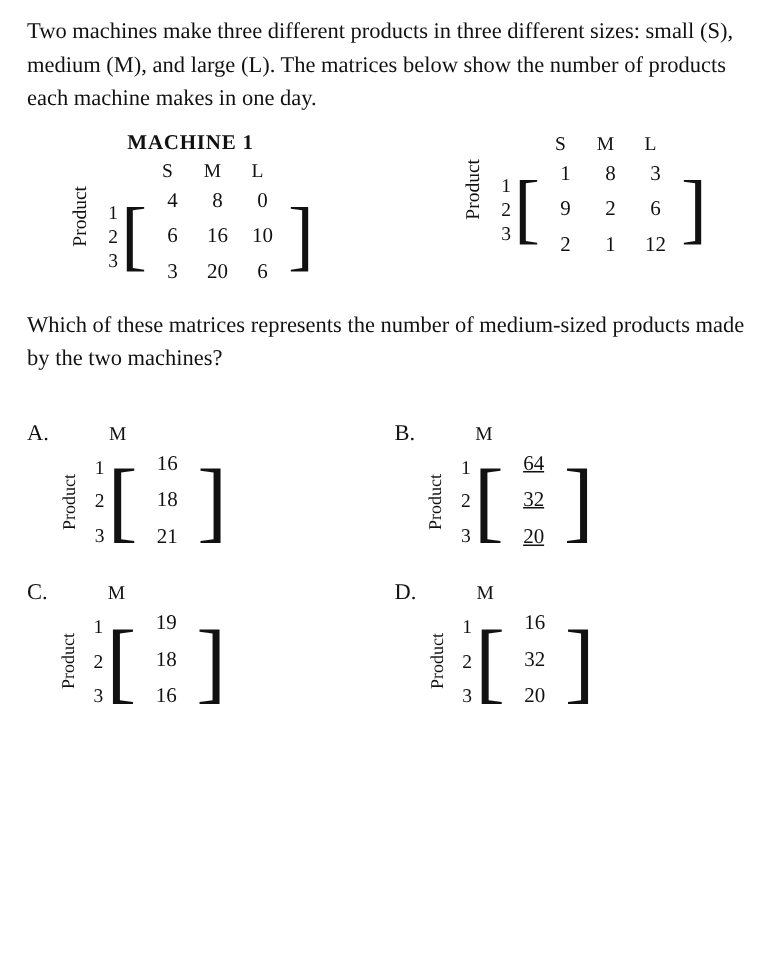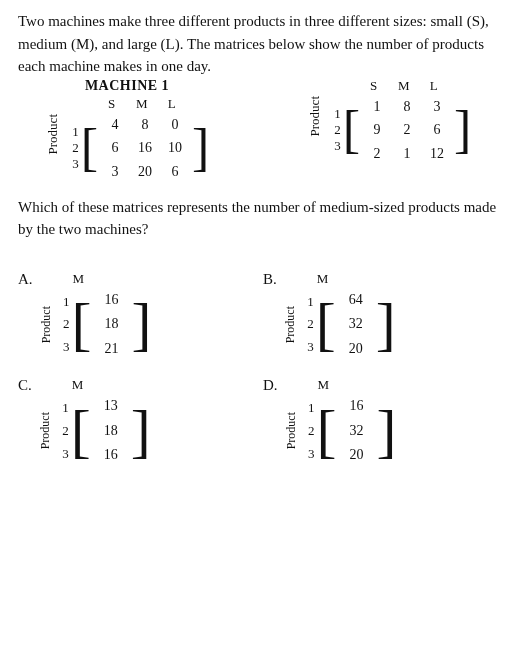--- a/index.html
+++ b/index.html
@@ -7,20 +7,21 @@
       background: #fff;
       font-family: 'Times New Roman', Times, serif;
       font-size: 15px;
       width: 516px;
       min-height: 647px;
       padding: 10px 18px 18px 18px;
       color: #111;
     }
     .intro-text {
       line-height: 1.5;
+      margin-bottom: 10px;
     }
     .matrices-section {
       display: flex;
       justify-content: space-around;
       align-items: flex-start;
       margin-bottom: 12px;
       gap: 44px;
     }
     .machine-block {
       display: flex;
@@ -264,21 +265,21 @@
             <div class="answer-col-header" style="margin-left: 0px; margin-bottom: 1px; font-size: 13px;">M</div>
           </div>
           <div style="display: flex; flex-direction: row; align-items: center;">
             <span class="answer-rotated">Product</span>
             <div style="display: flex; flex-direction: column; justify-content: center;">
               <span class="answer-row-num">1</span>
               <span class="answer-row-num">2</span>
               <span class="answer-row-num">3</span>
             </div>
             <span class="small-bracket-left">[</span>
-            <div style="display: flex; flex-direction: column;">
+            <div style="display: flex; flex-direction: column; text-decoration: underline;">
               <div class="answer-cell">64</div>
               <div class="answer-cell">32</div>
               <div class="answer-cell">20</div>
             </div>
             <span class="small-bracket-right">]</span>
           </div>
         </div>
       </div>
     </div>
     <div class="answer-block">
@@ -290,21 +291,21 @@
           </div>
           <div style="display: flex; flex-direction: row; align-items: center;">
             <span class="answer-rotated">Product</span>
             <div style="display: flex; flex-direction: column; justify-content: center;">
               <span class="answer-row-num">1</span>
               <span class="answer-row-num">2</span>
               <span class="answer-row-num">3</span>
             </div>
             <span class="small-bracket-left">[</span>
             <div style="display: flex; flex-direction: column;">
-              <div class="answer-cell">13</div>
+              <div class="answer-cell">19</div>
               <div class="answer-cell">18</div>
               <div class="answer-cell">16</div>
             </div>
             <span class="small-bracket-right">]</span>
           </div>
         </div>
       </div>
     </div>
     <div class="answer-block">
       <div style="display: flex; flex-direction: row; align-items: flex-start;">

